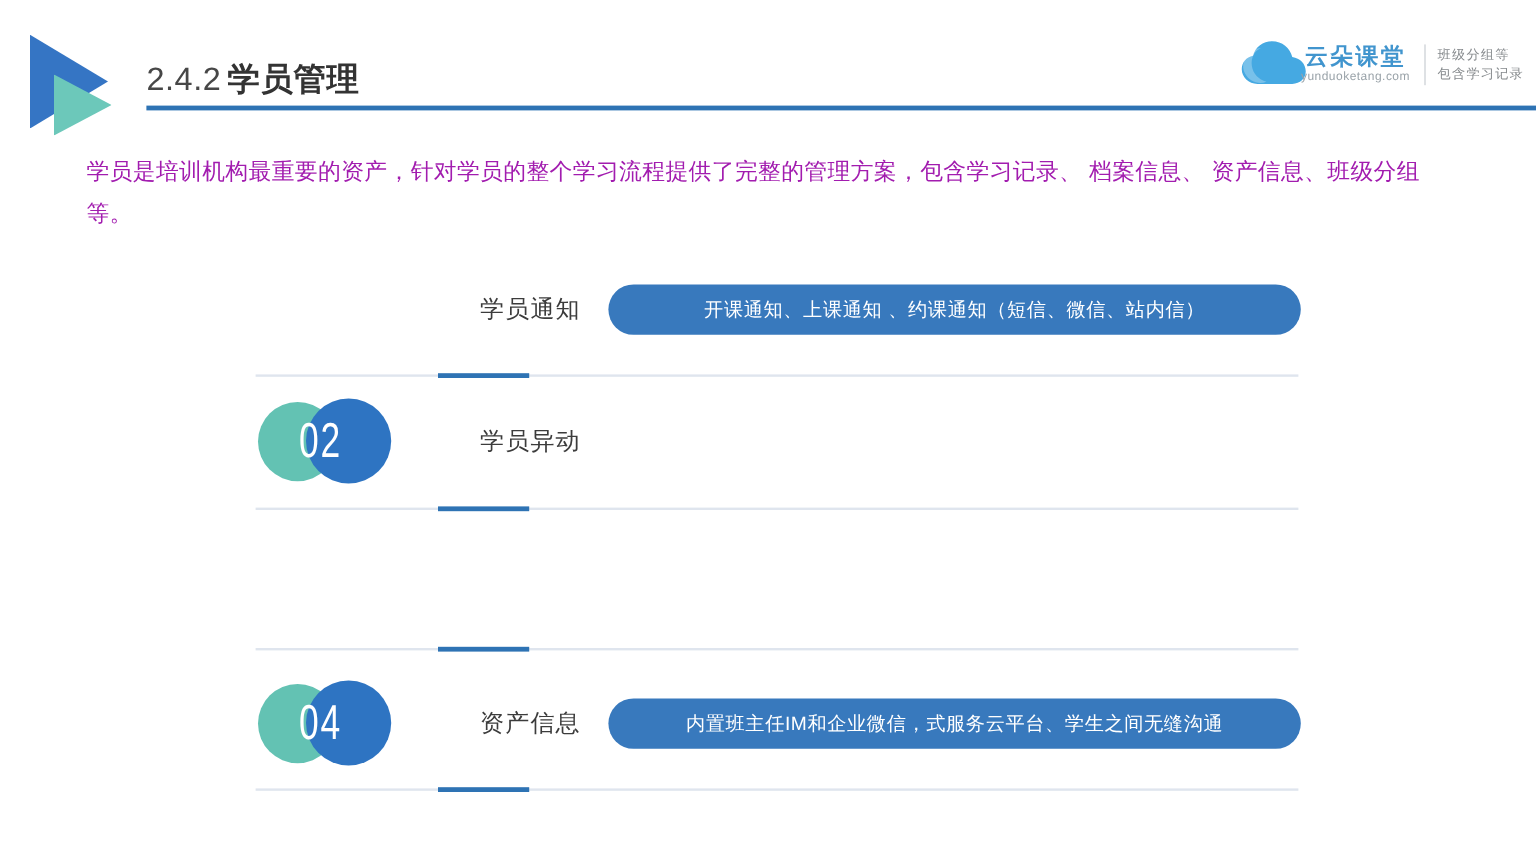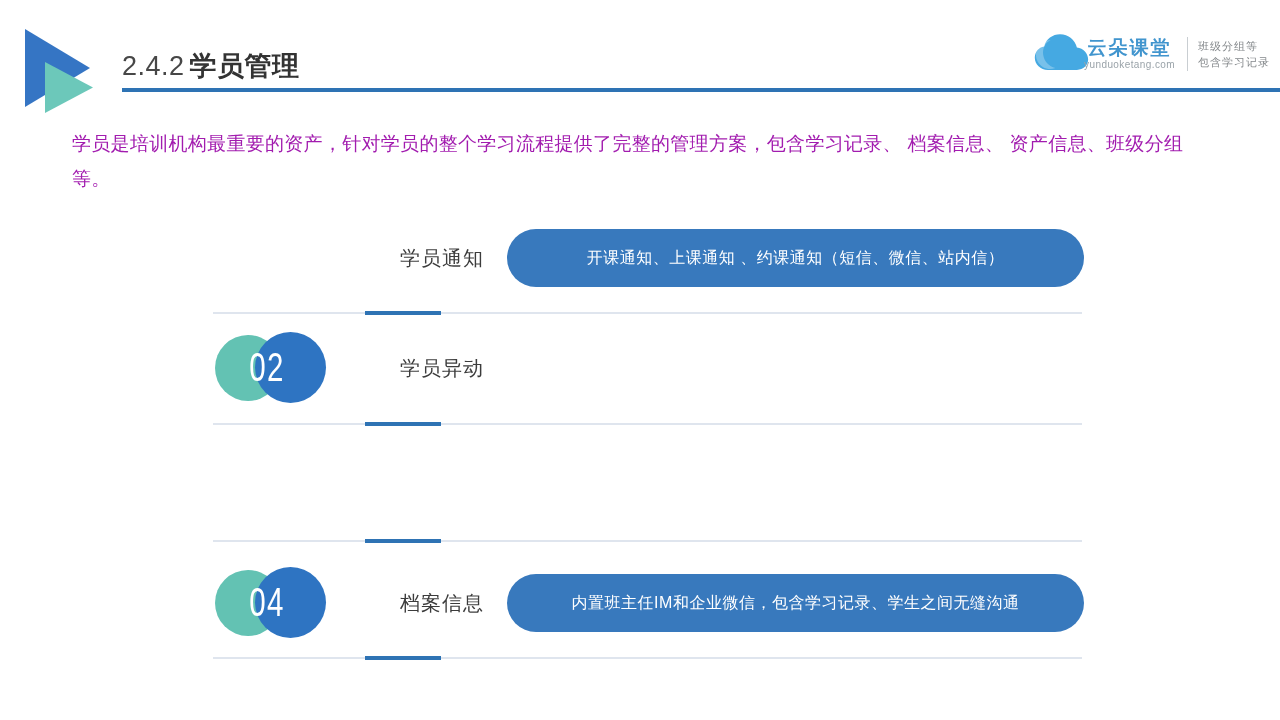--- a/index.html
+++ b/index.html
@@ -56,21 +56,21 @@
   .c-teal{left:0;top:3px;width:66px;height:66px;background:var(--circle-teal);z-index:1;}
   .c-blue{left:40px;top:0;width:71px;height:71px;background:var(--circle-blue);z-index:2;}
   .num{position:absolute;left:28px;top:50%;width:44px;z-index:3;
     transform:translateY(-52%) scaleX(.72);text-align:center;color:#fff;
     font-size:41px;font-weight:100;letter-spacing:2px;line-height:1;}
 
   .label{position:absolute;left:149px;top:50%;transform:translateY(-50%);
     font-size:20px;color:#3c3c3c;letter-spacing:1px;white-space:nowrap;margin-left:36px;}
 
   .pill{position:absolute;left:292px;top:50%;transform:translateY(-50%);
-    width:577px;height:58px;border-radius:29px;background:var(--pill-blue);
+    width:577px;height:42px;border-radius:29px;background:var(--pill-blue);
     color:#fff;font-size:16px;letter-spacing:.5px;
     display:flex;align-items:center;justify-content:center;text-align:center;}
 
   
   .divider{position:absolute;left:213px;width:869px;height:2px;background:var(--divider-light);}
   .divider-1{top:312px;} .divider-2{top:423px;} .divider-3{top:540px;} .divider-4{top:657px;}
   .divider-accent{position:absolute;left:152px;top:-1px;width:76px;height:4px;
     background:var(--accent-blue);display:block;}
 </style>
 </head>
@@ -127,20 +127,20 @@
   <div class="divider divider-3">
     <span class="divider-accent"></span>
   </div>
 
   <div class="row row-4">
     <div class="badge">
       <span class="c c-teal"></span>
       <span class="c c-blue"></span>
       <span class="num">04</span>
     </div>
-    <div class="label">档案信息</div>
-    <div class="pill">内置班主任IM和企业微信，包含学习记录、学生之间无缝沟通</div>
+    <div class="label">资产信息</div>
+    <div class="pill">内置班主任IM和企业微信，式服务云平台、学生之间无缝沟通</div>
   </div>
   <div class="divider divider-4">
     <span class="divider-accent"></span>
   </div>
 
 </div>
 
 </body></html>

